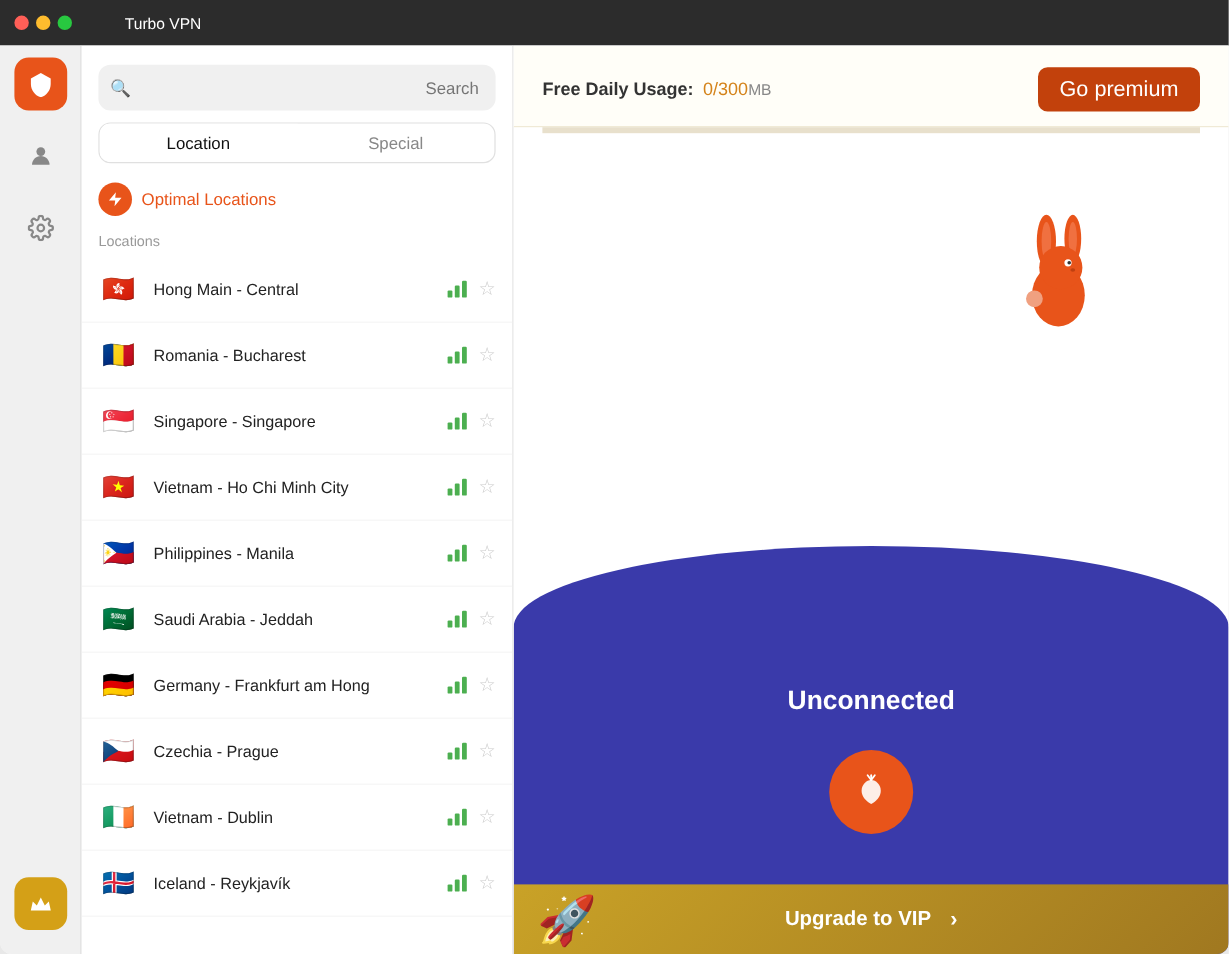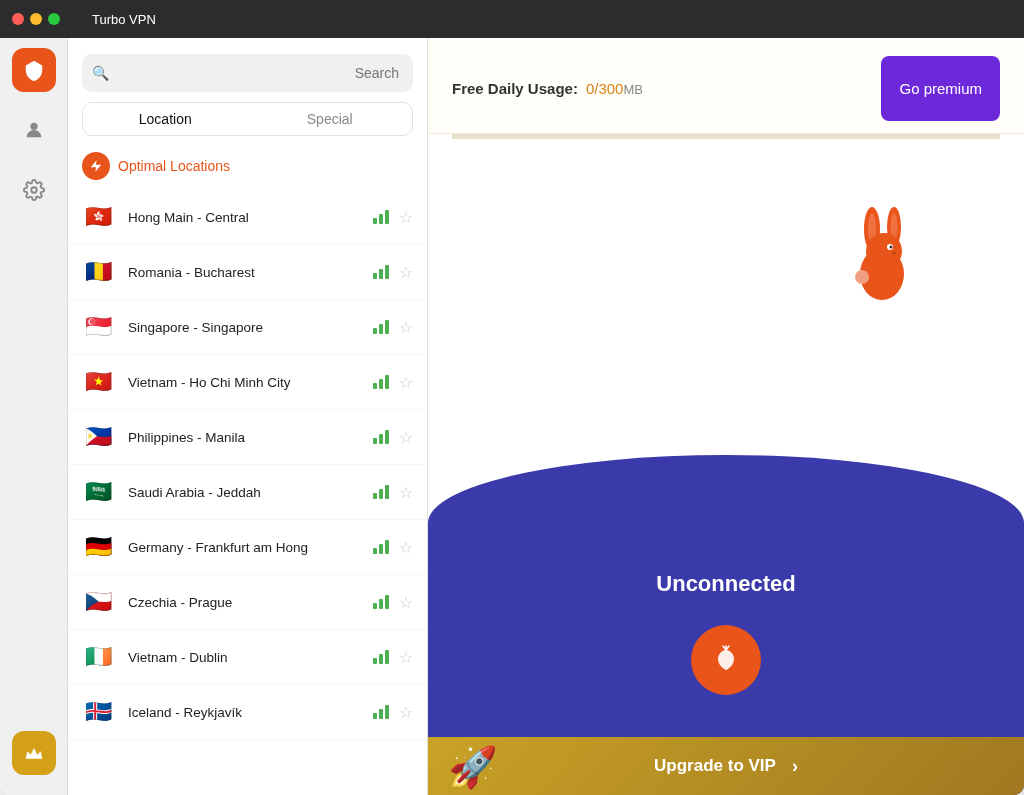--- a/index.html
+++ b/index.html
@@ -23,21 +23,21 @@
     }
     .apple-icon {
       color: #fff;
       font-size: 16px;
       margin-right: 4px;
     }
     .titlebar-title {
       color: #fff;
       font-size: 13px;
       font-weight: 500;
-      margin-left: 4px;
+      margin-left: 16px;
     }
     .traffic-lights {
       display: flex;
       gap: 6px;
       margin-right: 8px;
     }
     .tl-btn {
       width: 12px;
       height: 12px;
       border-radius: 50%;
@@ -255,26 +255,26 @@
       background: #fffef8;
       border-bottom: 1px solid #f0ead6;
     }
     .free-usage-label {
       font-size: 15px;
       font-weight: 600;
       color: #333;
     }
     .go-premium-btn {
       margin-left: auto;
-      background: #6d28d9;
+      background: #c2410c;
       color: white;
       border: none;
       border-radius: 8px;
-      padding: 24px 18px;
-      font-size: 15px;
+      padding: 8px 18px;
+      font-size: 18px;
       font-weight: 500;
       cursor: pointer;
     }
 
     .progress-bar-outer {
       height: 5px;
       background: #e8e0cc;
       margin: 0 24px;
     }
     .progress-bar-inner {
@@ -432,20 +432,21 @@
 
     <div class="optimal-row">
       <div class="optimal-icon">
         <svg width="14" height="14" viewBox="0 0 24 24" fill="white">
           <path d="M13 2L3 14h9l-1 8 10-12h-9l1-8z"></path>
         </svg>
       </div>
       <span class="optimal-text">Optimal Locations</span>
     </div>
 
+    <div class="locations-header">Locations</div>
 
     <div class="locations-list">
     <div class="location-row">
           <div class="flag-circle">🇭🇰</div>
           <span class="location-name">Hong Main - Central</span>
           <div class="signal-bars">
             <div class="bar" style="height: 6px;"></div>
             <div class="bar" style="height: 10px;"></div>
             <div class="bar" style="height: 14px;"></div>
           </div>

